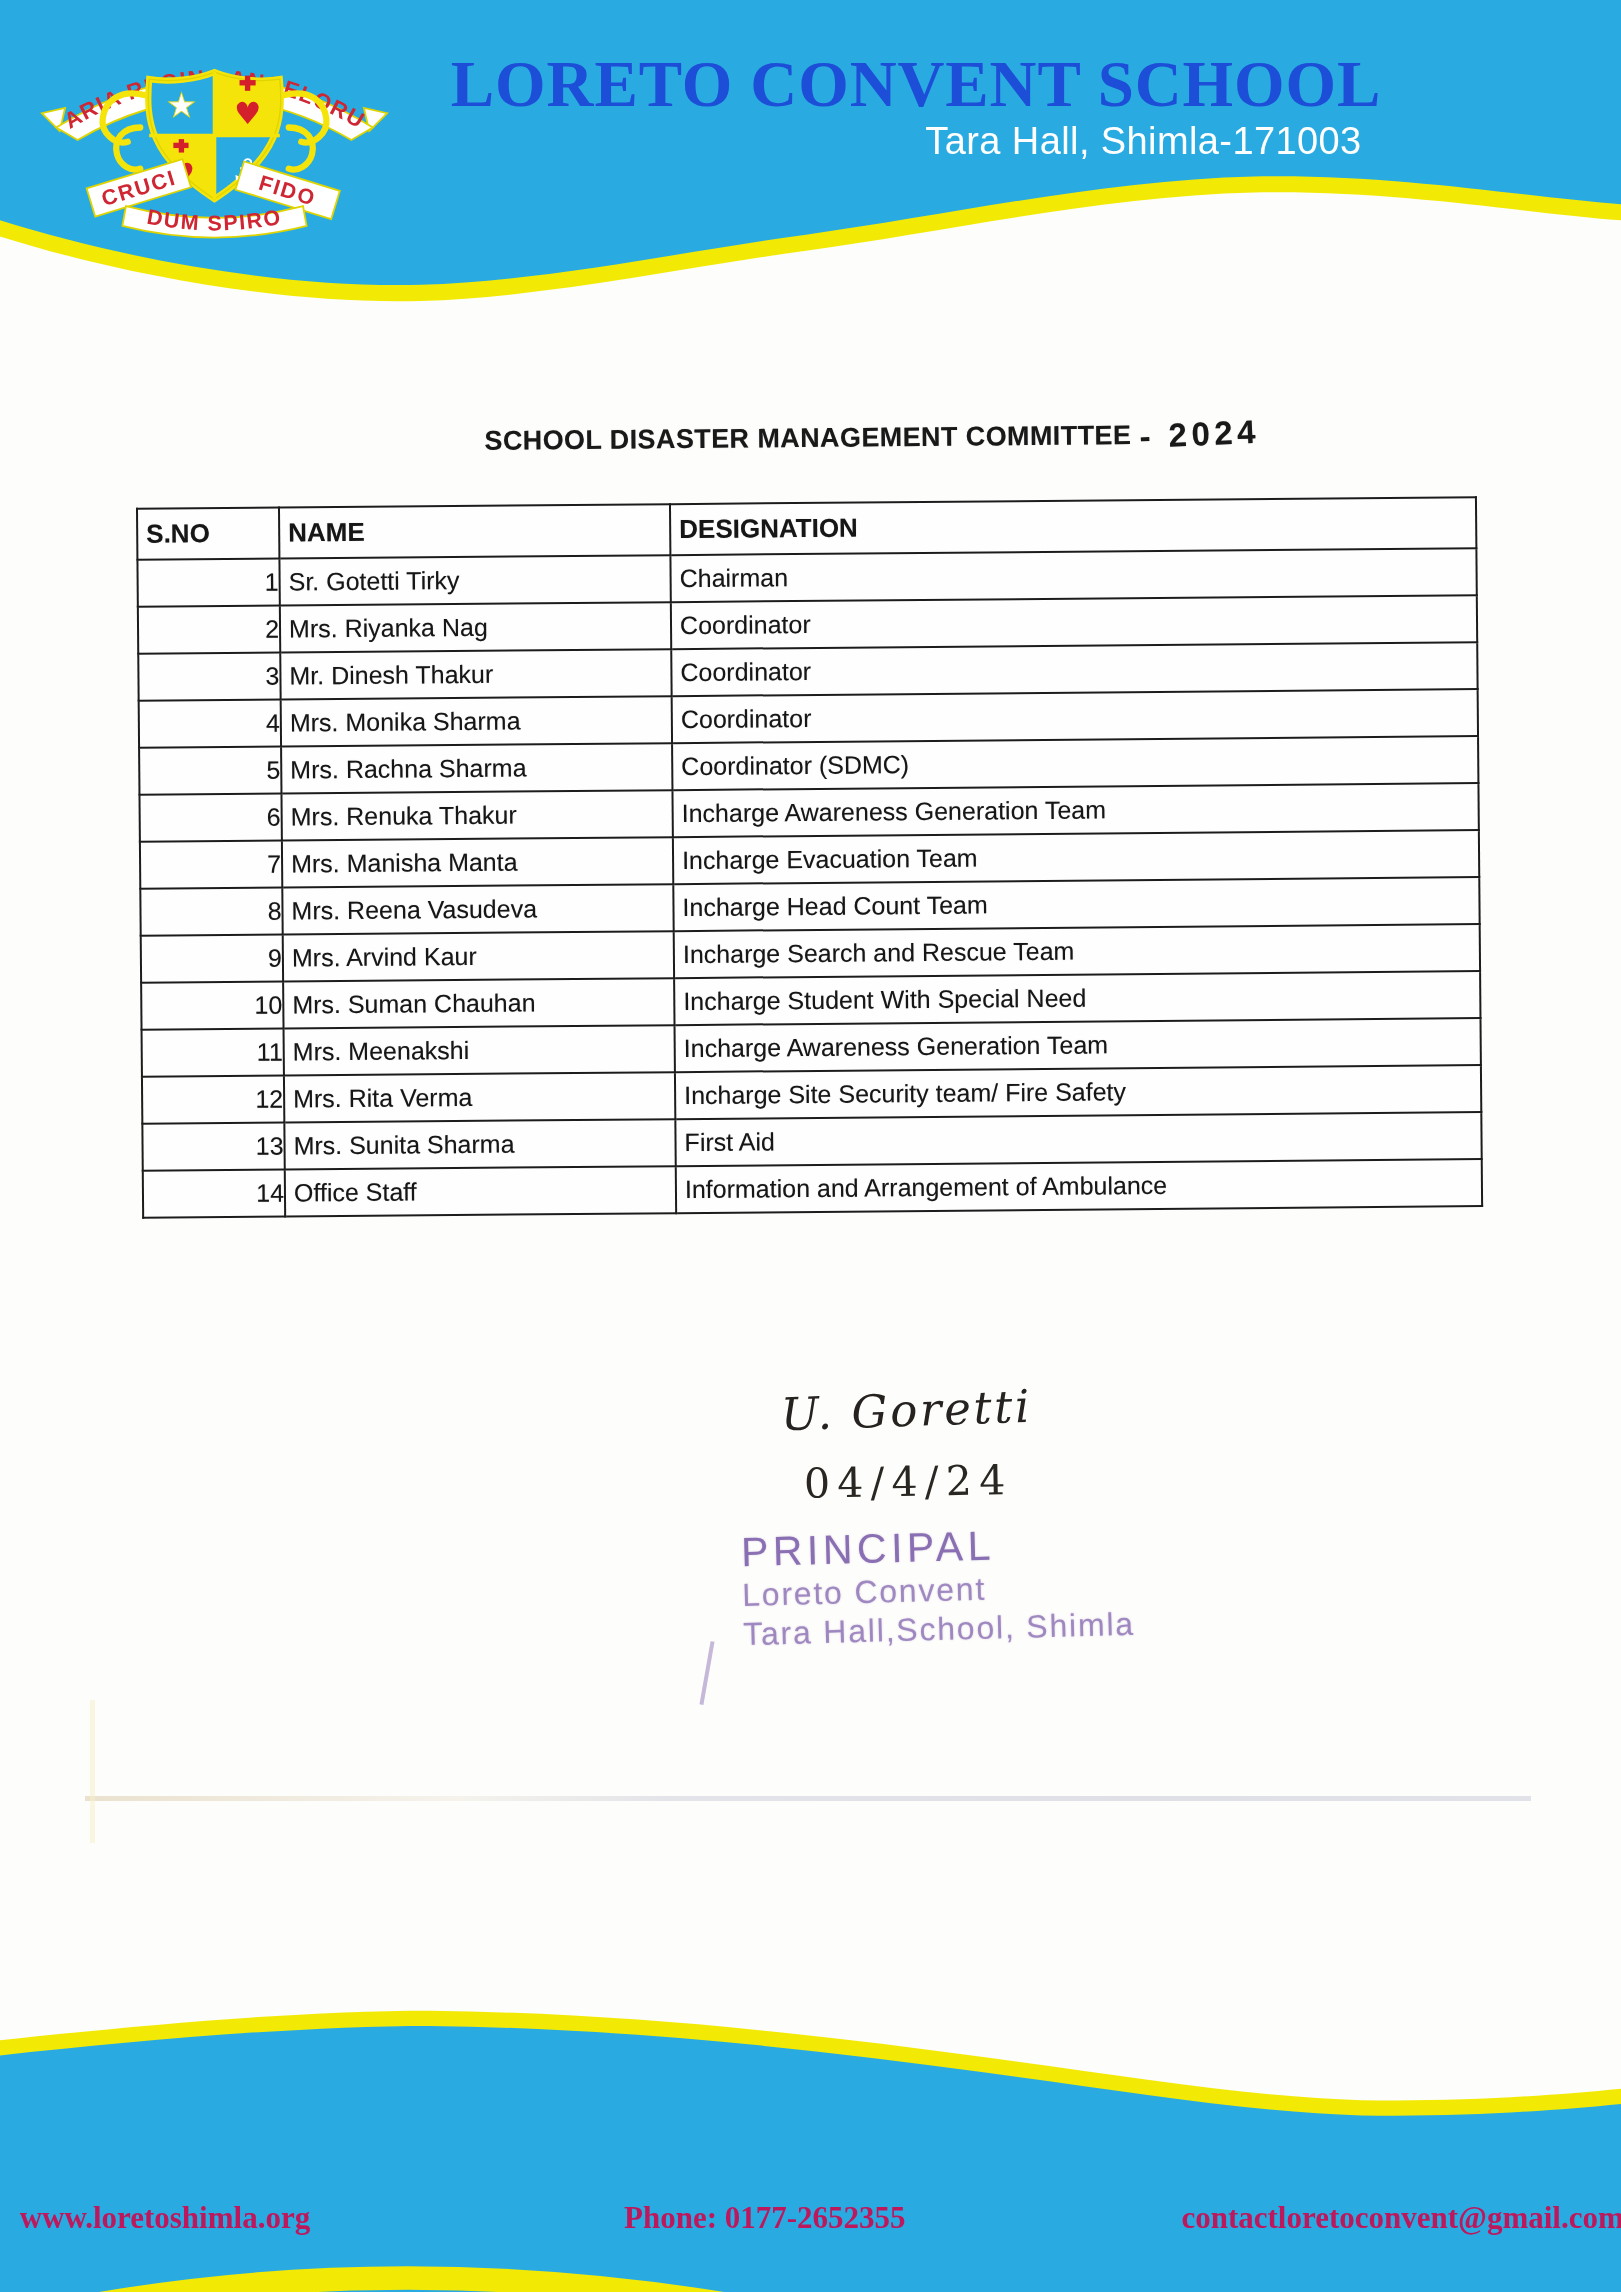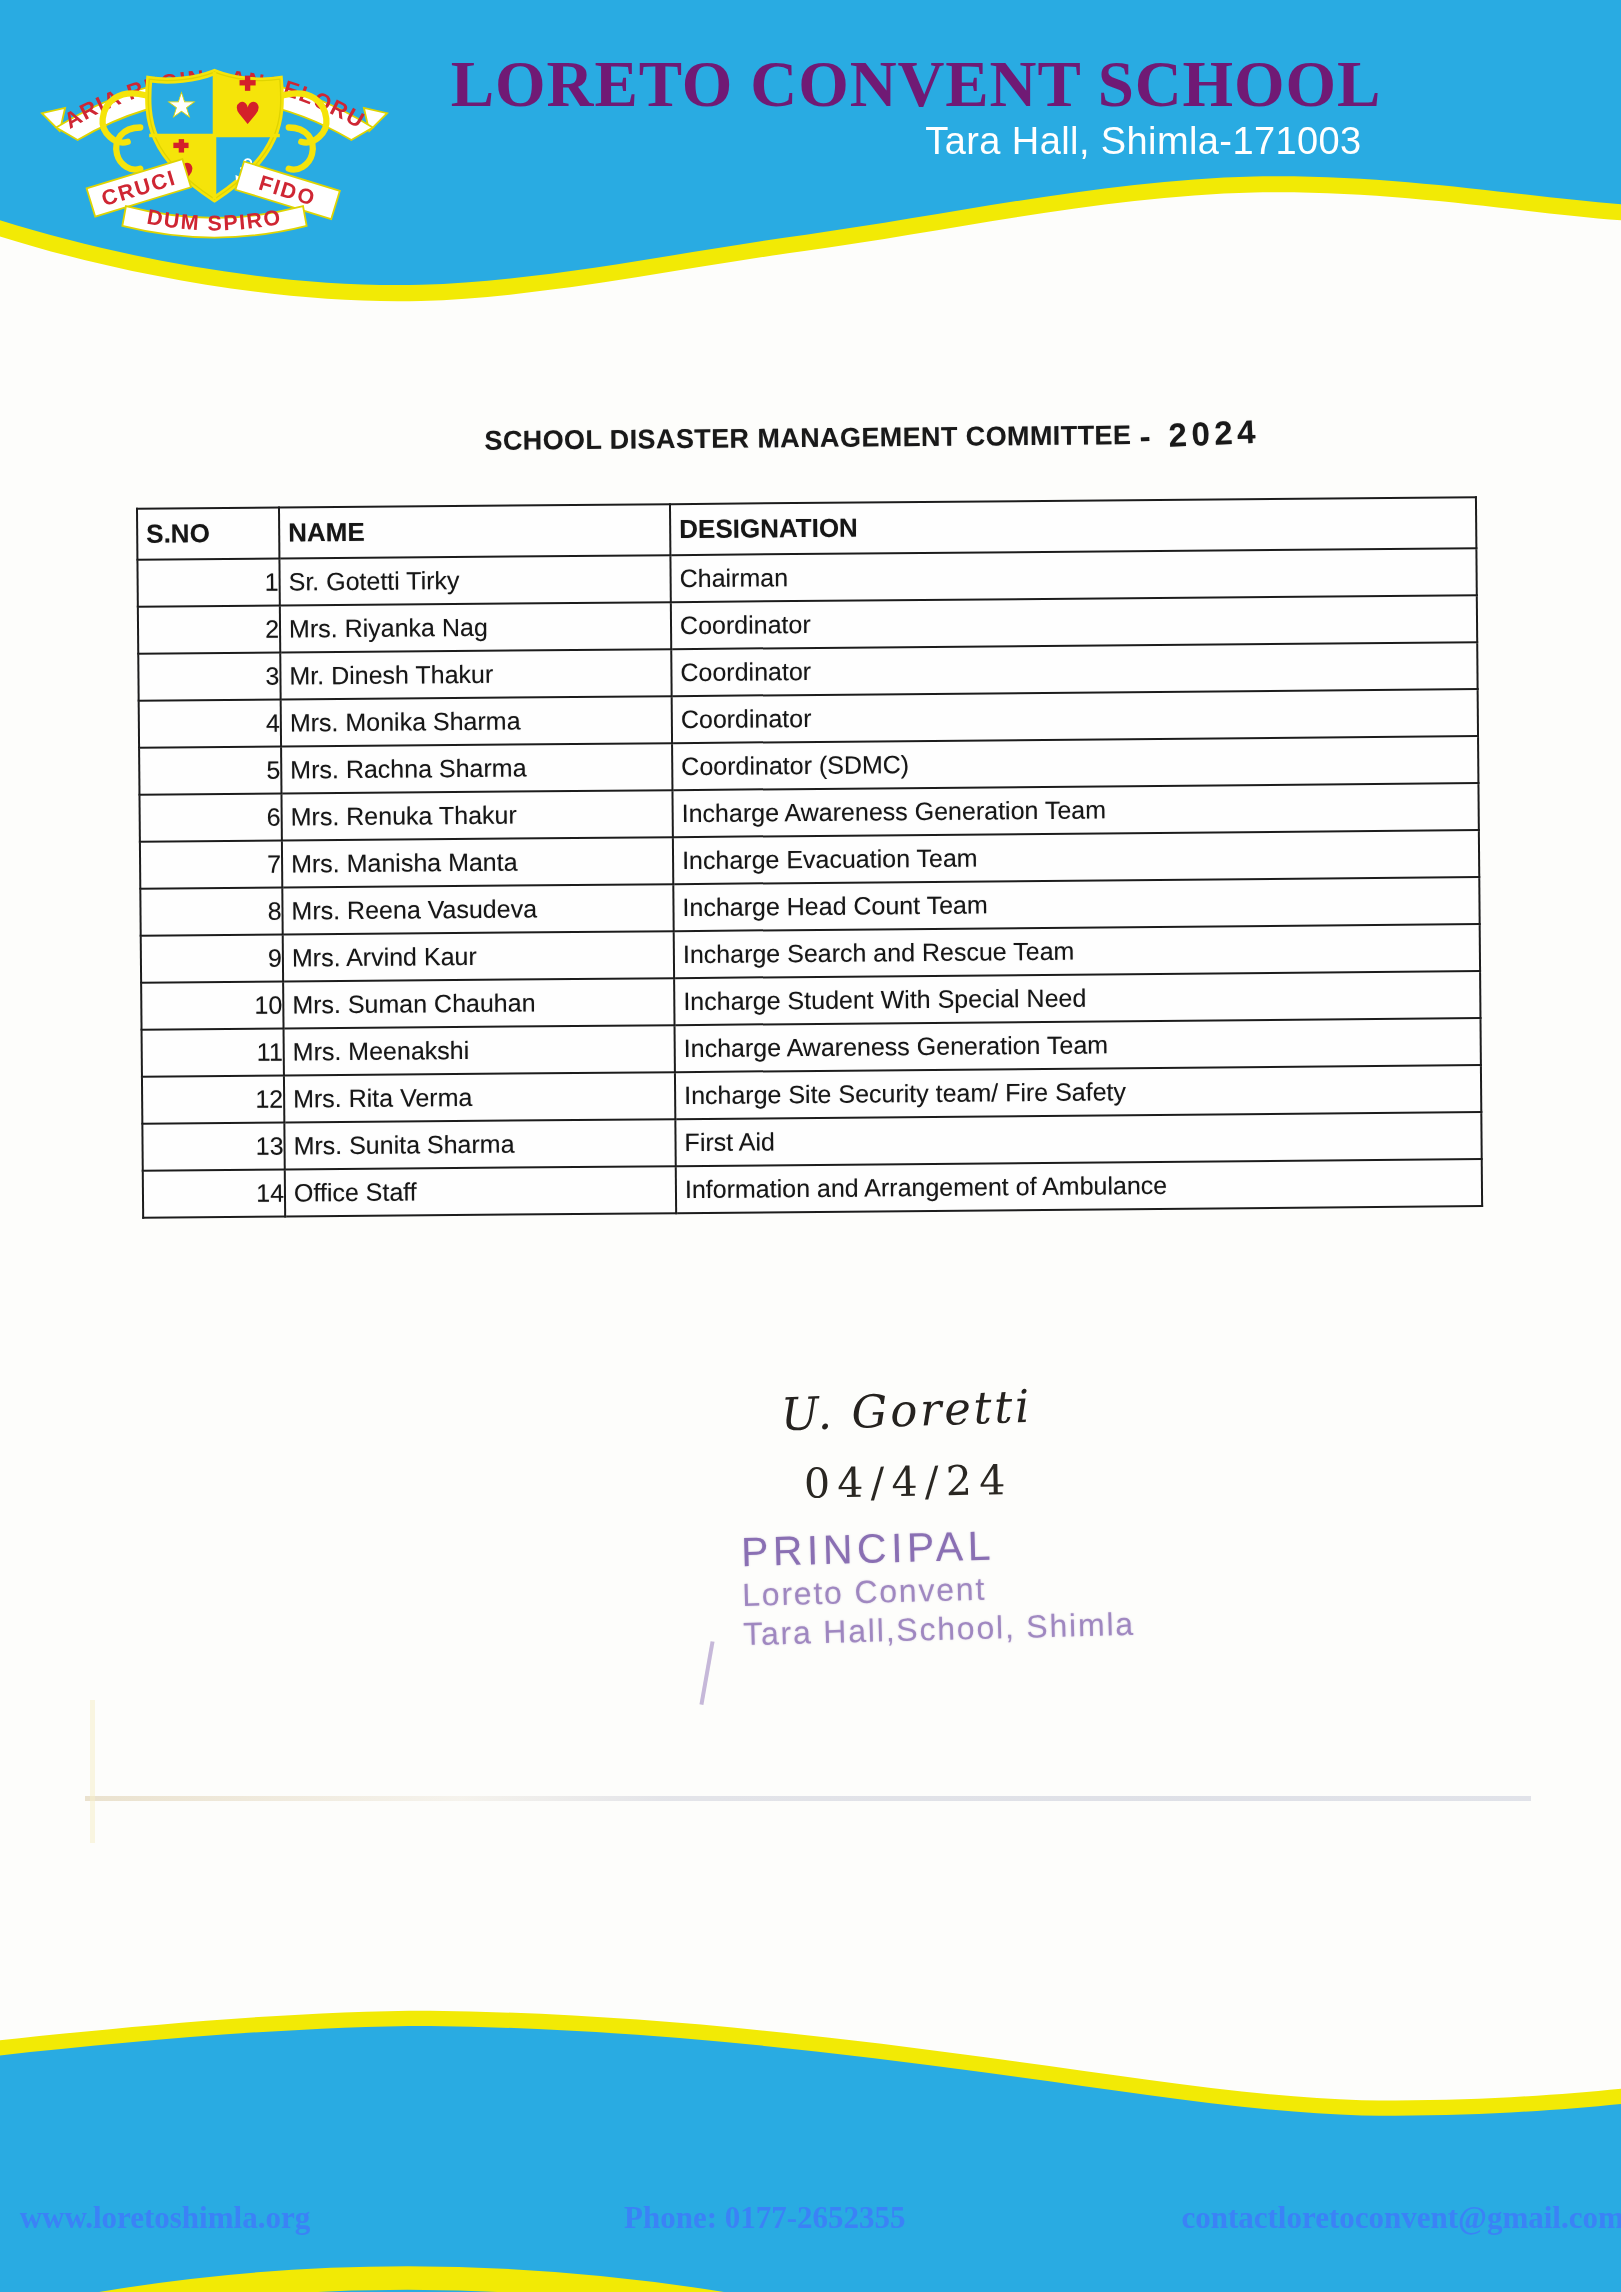--- a/index.html
+++ b/index.html
@@ -8,21 +8,21 @@
     background:#fdfdfb;overflow:hidden;
     font-family:"Liberation Sans",sans-serif;
   }
   
   #header-wave,#footer-wave,#crest{position:absolute;display:block;}
   #header-wave{left:0;top:0;}
   #crest{left:40px;top:12.5px;}
   .school-name{
     position:absolute;left:448px;top:47px;width:936px;text-align:center;
     font-family:"Liberation Serif",serif;font-weight:bold;font-size:65px;
-    color:#701a75;letter-spacing:0.9px;white-space:nowrap;
+    color:#1d4ed8;letter-spacing:0.9px;white-space:nowrap;
   }
   .school-address{
     position:absolute;left:922px;top:120px;width:443px;text-align:center;
     font-size:38px;color:#ffffff;letter-spacing:0.4px;white-space:nowrap;
   }
   
   .scan-tilt{position:absolute;left:0;top:0;width:1622px;height:1343px;
     transform:rotate(-0.5deg);transform-origin:806px 851px;}
   .doc-title{
     position:absolute;left:488px;top:417px;width:725px;text-align:center;
@@ -79,21 +79,21 @@
   }
   .yellow-streak{
     position:absolute;left:90px;top:1700px;width:4.5px;height:143px;
     background:#f6eecb;opacity:.55;
   }
   
   #footer-wave{left:0;top:1997px;}
   .footer-item{
     position:absolute;top:2200px;
     font-family:"Liberation Serif",serif;font-weight:bold;font-size:31px;
-    color:#3b82f6;white-space:nowrap;
+    color:#be185d;white-space:nowrap;
   }
   #footer-web{left:19.7px;}
   #footer-phone{left:624px;}
   #footer-email{right:-1.8px;}
 </style>
 </head>
 <body>
 
 <div id="canvas">
 

